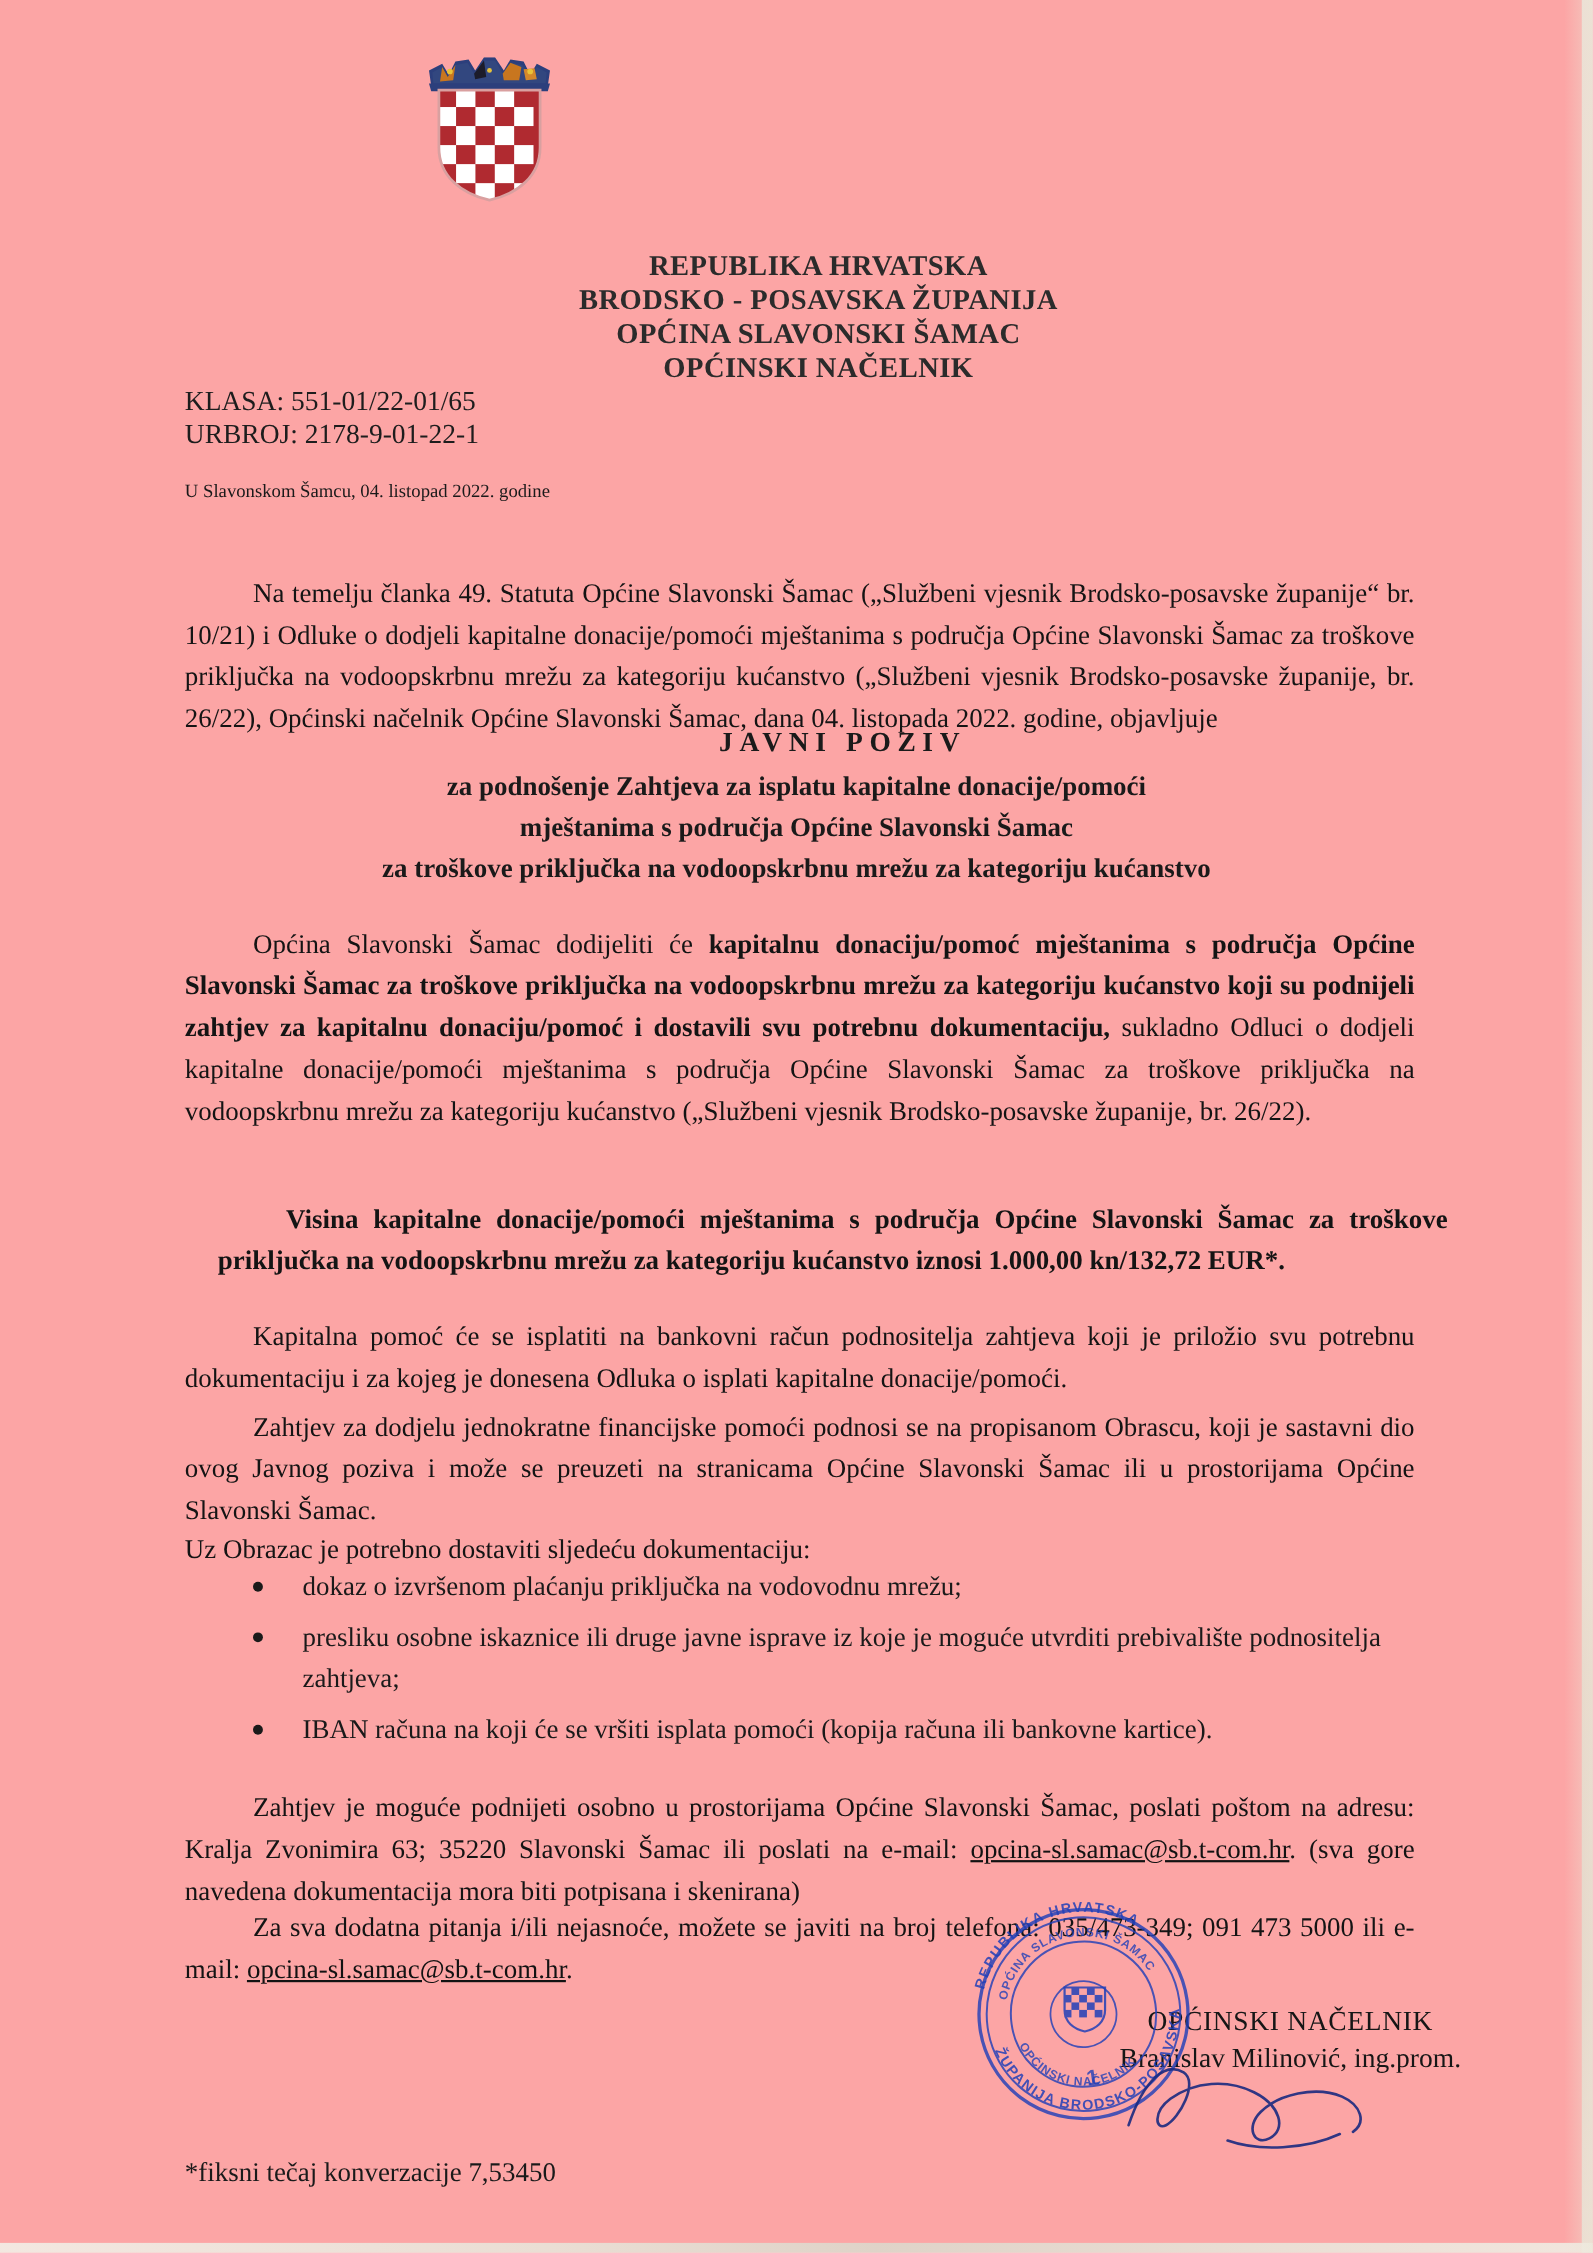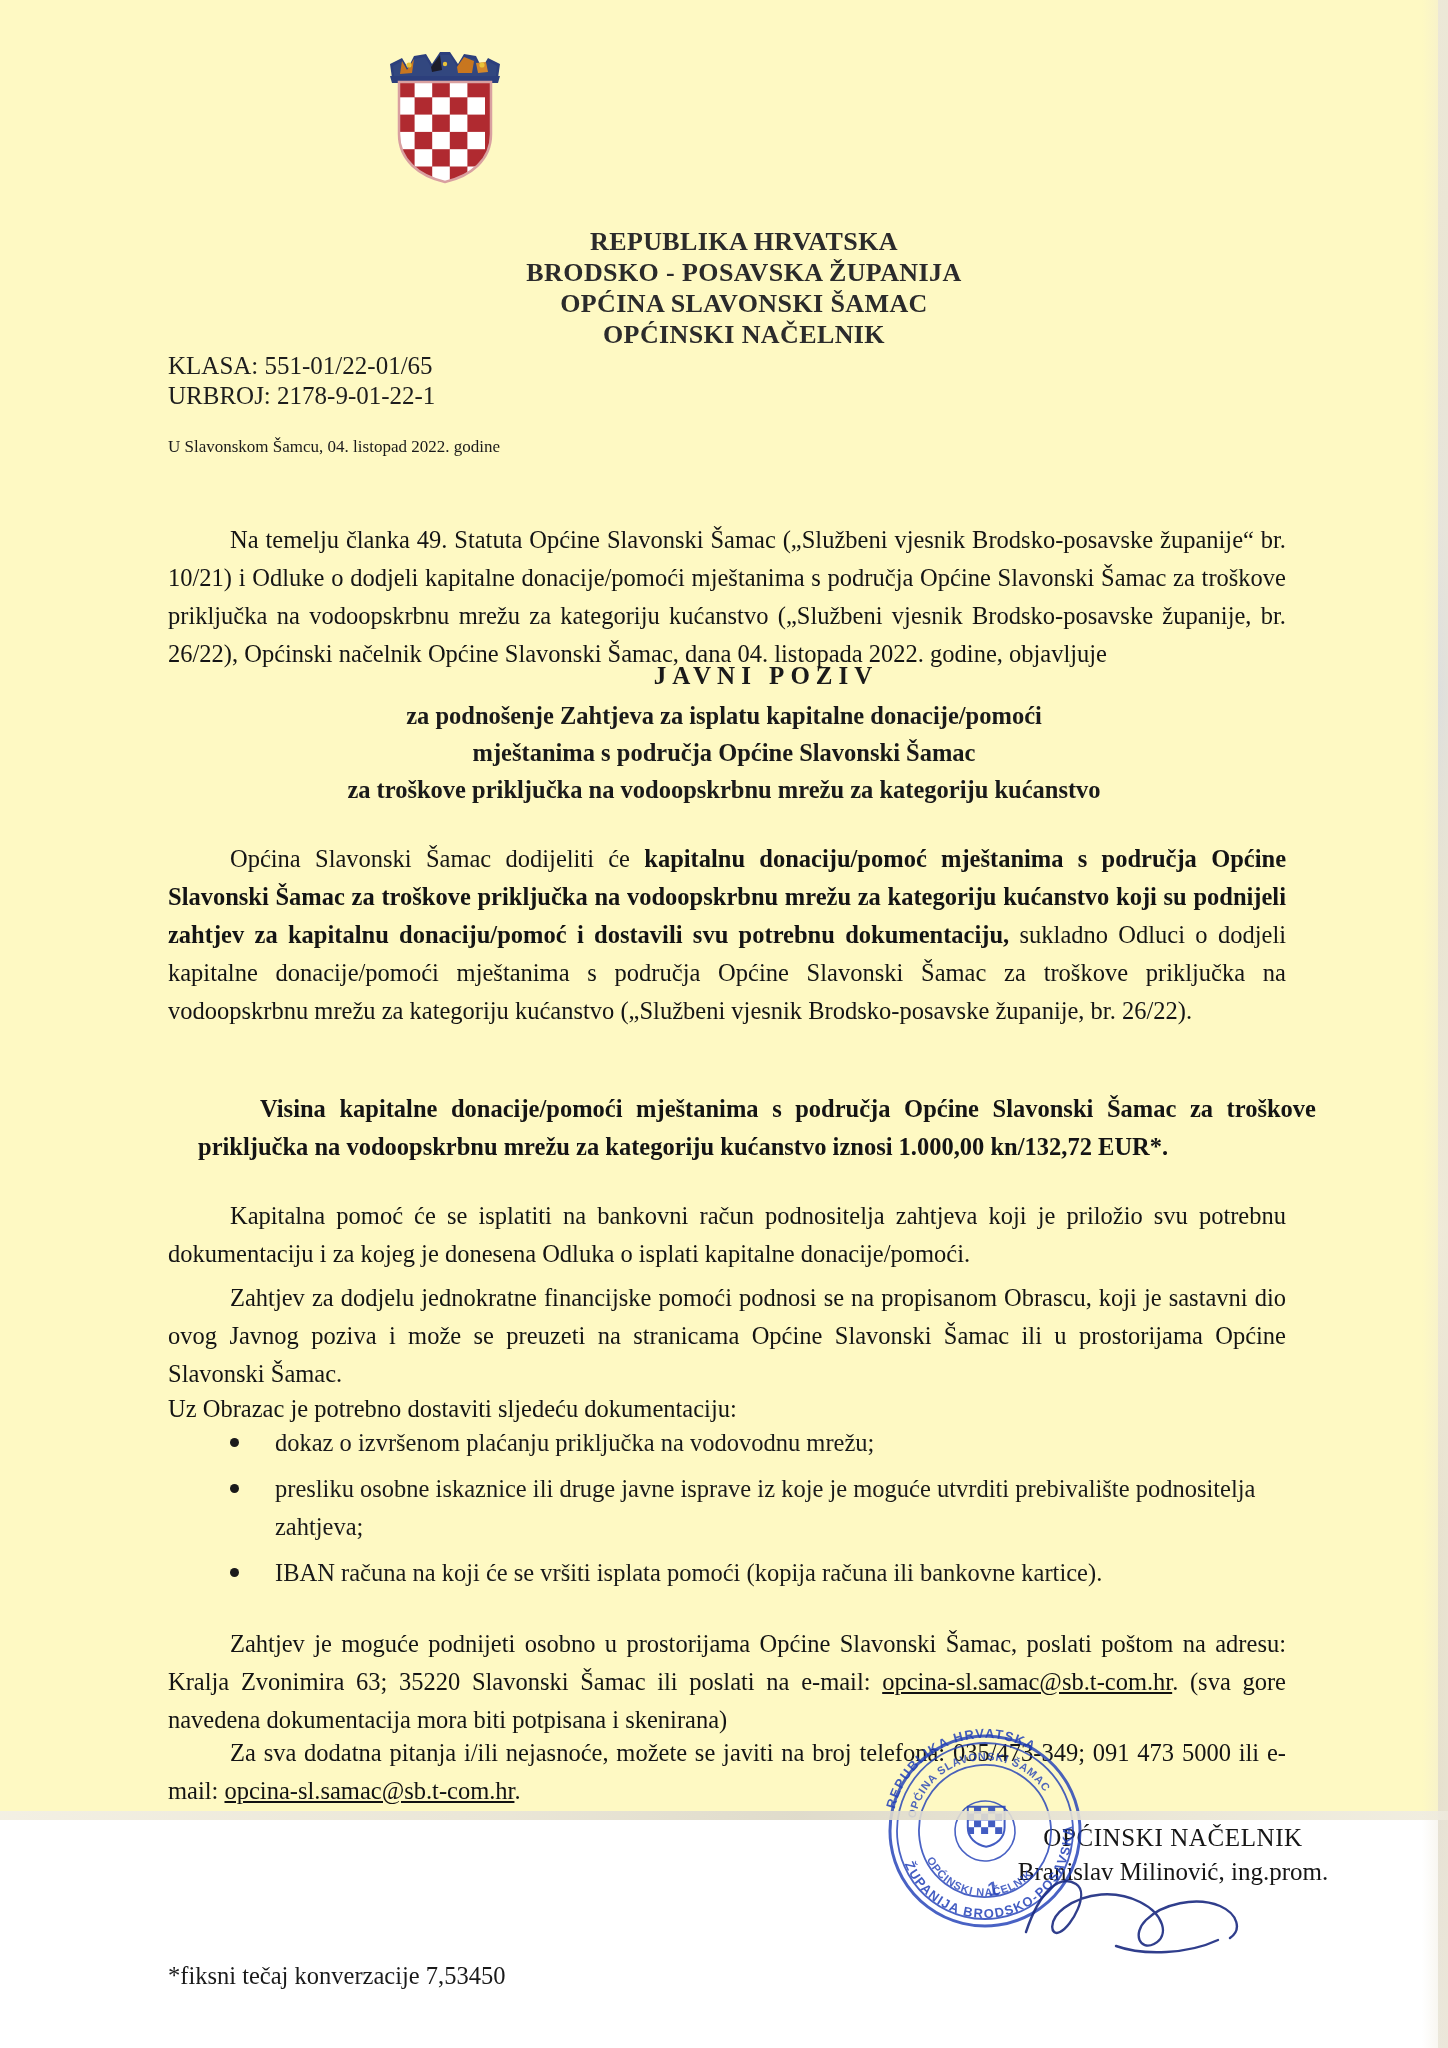--- a/index.html
+++ b/index.html
@@ -12,22 +12,22 @@
     height: 2048px;
     position: relative;
     font-family: "Liberation Serif", "DejaVu Serif", serif;
     color: #1a1a1a;
     overflow: hidden;
   }
   .page {
     position: absolute;
     left: 0; top: 0;
     width: 1448px;
-    height: 1820px;
-    background: #fef9c3;
+    height: 2048px;
+    background: #fca5a5;
   }
   
   .page::after {
     content: "";
     position: absolute;
     right: 0; top: 0;
     width: 26px; height: 2048px;
     background: linear-gradient(to right, rgba(250,248,240,0), rgba(236,230,214,0.55));
     pointer-events: none;
   }

